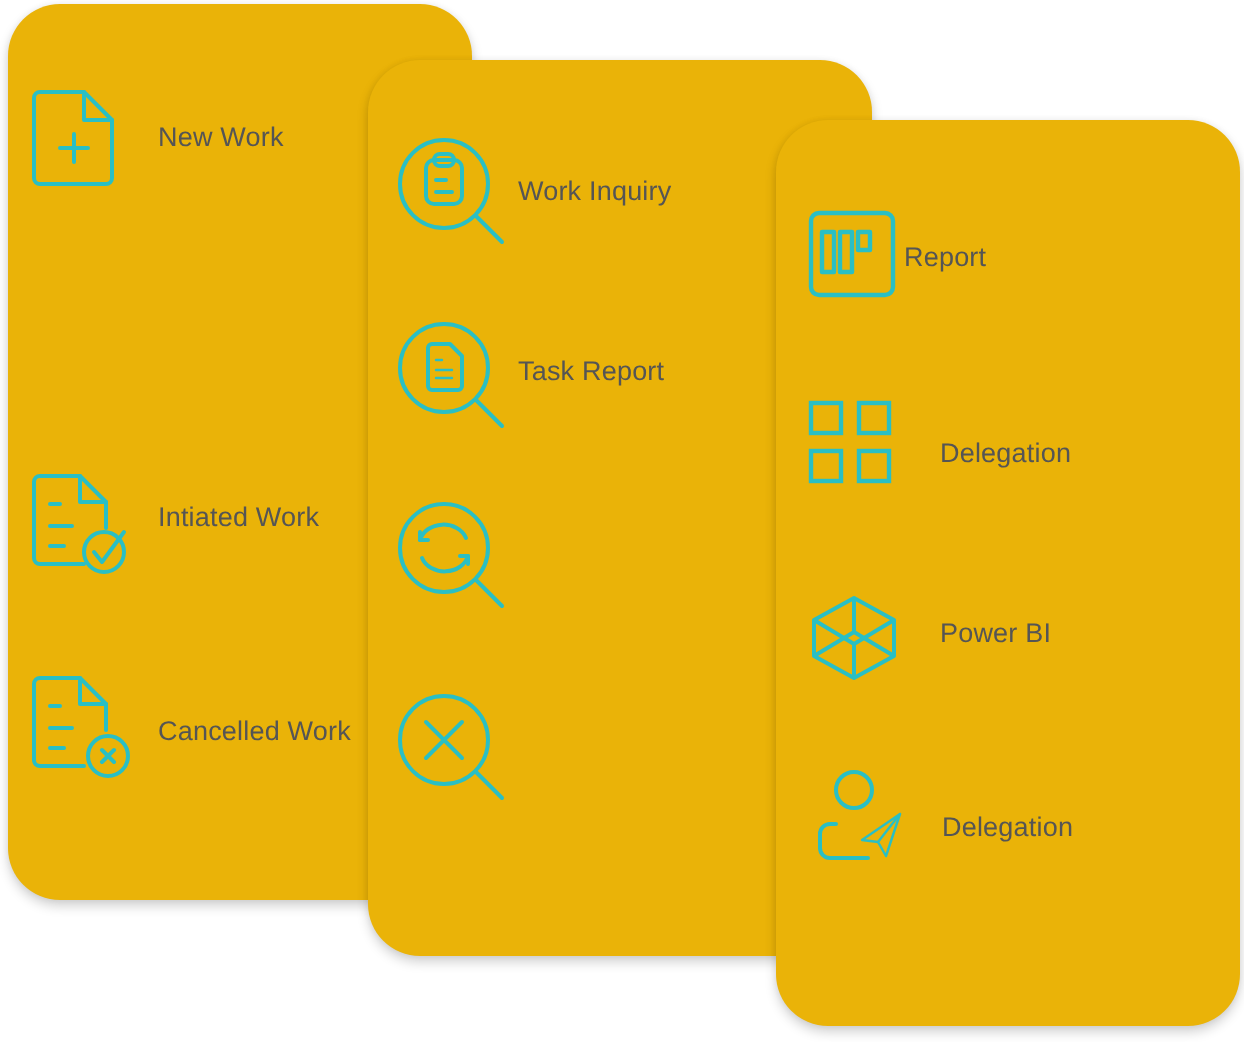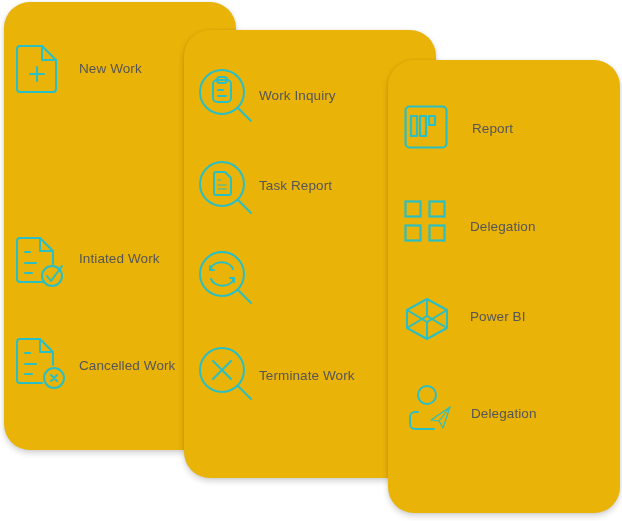--- a/index.html
+++ b/index.html
@@ -118,35 +118,34 @@
   </div>
 
   <div class="item" style="top:314px;height:58px;">
     <span class="icon" style="left:14px;top:2px;">
       <svg width="56" height="56" viewBox="0 0 56 56" fill="none" stroke="#2ABFC4" stroke-width="2" stroke-linejoin="round" stroke-linecap="round">
         <circle cx="24" cy="24" r="22"></circle>
         <path d="M40 40 L53 53"></path>
         <path d="M15 15 L33 33 M33 15 L15 33"></path>
       </svg>
     </span>
-    <span class="label" style="left:75px;top:24px;">Terminate Work</span>
   </div>
 </div>
 
 <div class="card" id="card-3">
   <div class="item" style="top:42px;height:50px;">
     <span class="icon" style="left:16px;top:3px;">
       <svg width="46" height="46" viewBox="0 0 46 46" fill="none" stroke="#2ABFC4" stroke-width="2.2" stroke-linejoin="round">
         <rect x="1.5" y="1.5" width="41" height="41" rx="4"></rect>
         <rect x="7" y="11" width="6" height="20"></rect>
         <rect x="16" y="11" width="6" height="20"></rect>
         <rect x="25" y="11" width="6" height="9"></rect>
       </svg>
     </span>
-    <span class="label" style="left:84px;top:19px;">Report</span>
+    <span class="label" style="left:64px;top:19px;">Report</span>
   </div>
 
   <div class="item" style="top:138px;height:48px;">
     <span class="icon" style="left:16px;top:2px;">
       <svg width="44" height="44" viewBox="0 0 44 44" fill="none" stroke="#2ABFC4" stroke-width="2.2">
         <rect x="1.5" y="1.5" width="15" height="15"></rect>
         <rect x="25.5" y="1.5" width="15" height="15"></rect>
         <rect x="1.5" y="25.5" width="15" height="15"></rect>
         <rect x="25.5" y="25.5" width="15" height="15"></rect>
       </svg>

